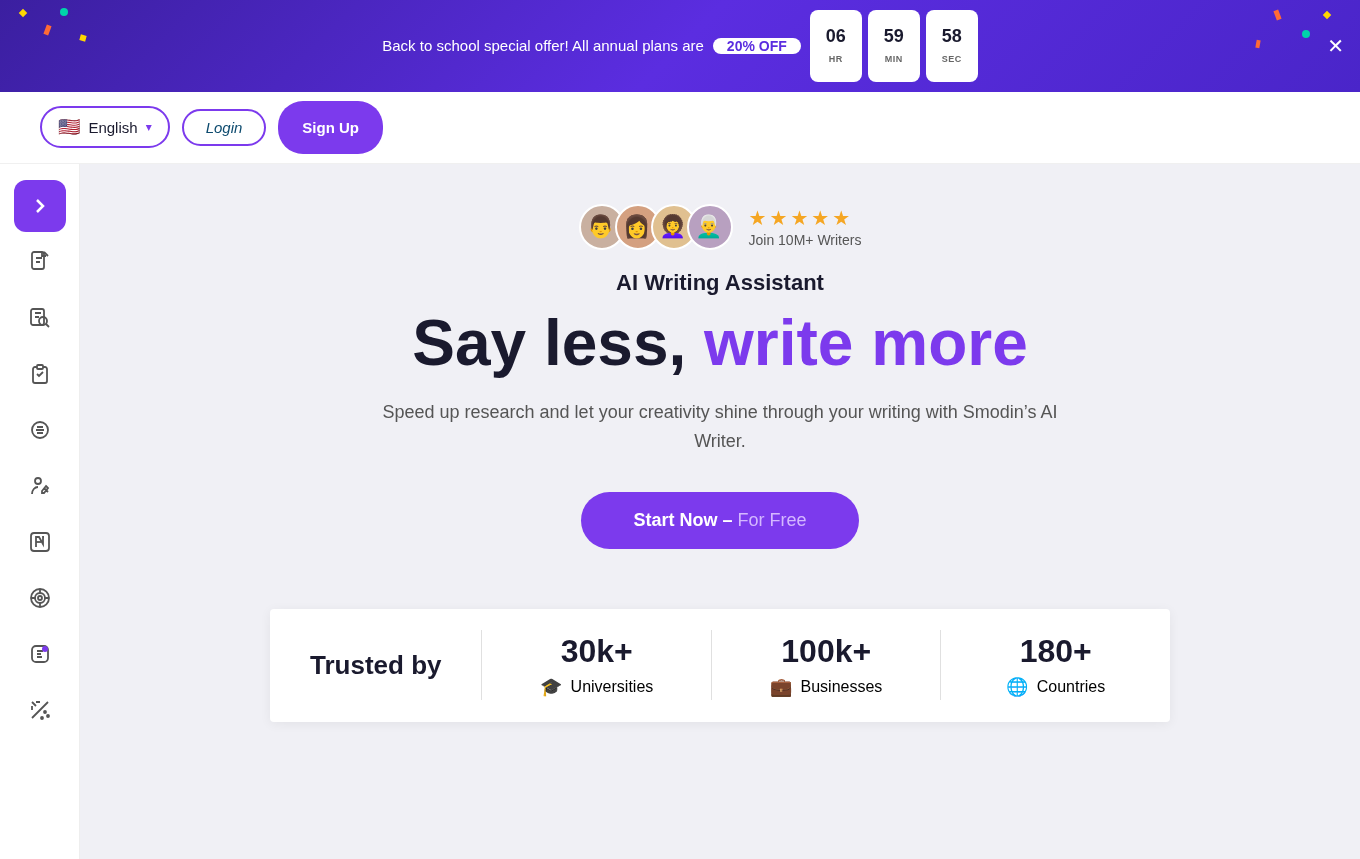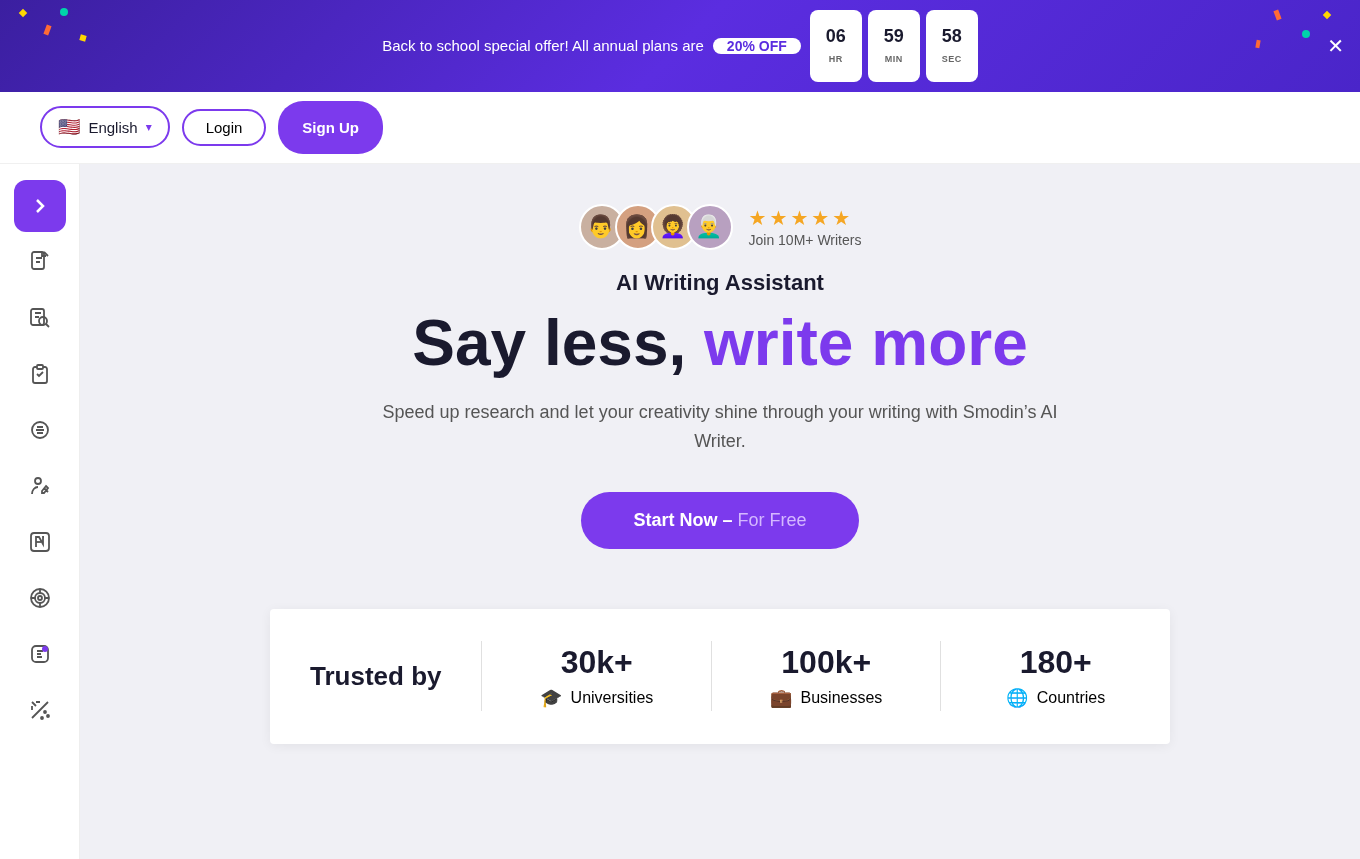--- a/index.html
+++ b/index.html
@@ -130,21 +130,22 @@
       color: #7c3aed;
     }
     .login-btn {
       border: 2px solid #7c3aed;
       border-radius: 25px;
       padding: 8px 22px;
       background: white;
       cursor: pointer;
       font-size: 15px;
       font-weight: 500;
-      color: #000000;
+      color: #0c4a6e;
+      font-style: italic;
     }
     .signup-btn {
       border: none;
       border-radius: 25px;
       padding: 18px 24px;
       background: #7c3aed;
       cursor: pointer;
       font-size: 15px;
       font-weight: 600;
       color: white;
@@ -311,21 +312,21 @@
     .stats-divider {
       width: 1px;
       height: 70px;
       background: #e0e0e0;
     }
     .stats-item {
       flex: 1;
       display: flex;
       flex-direction: column;
       align-items: center;
-      padding: 35px 20px;
+      padding: 24px 20px;
       gap: 6px;
     }
     .stats-number {
       font-size: 32px;
       font-weight: 800;
       color: #1a1a2e;
     }
     .stats-label-row {
       display: flex;
       align-items: center;

